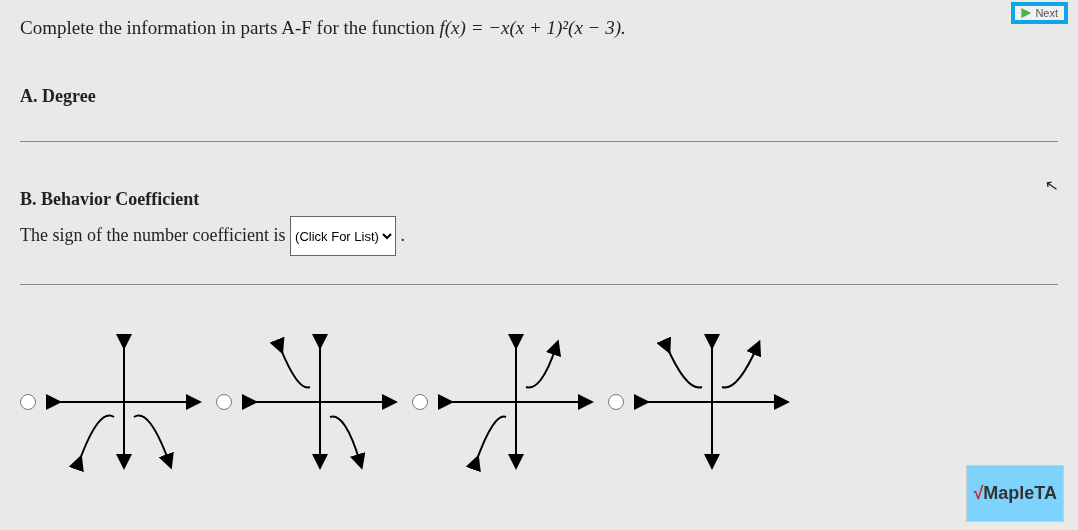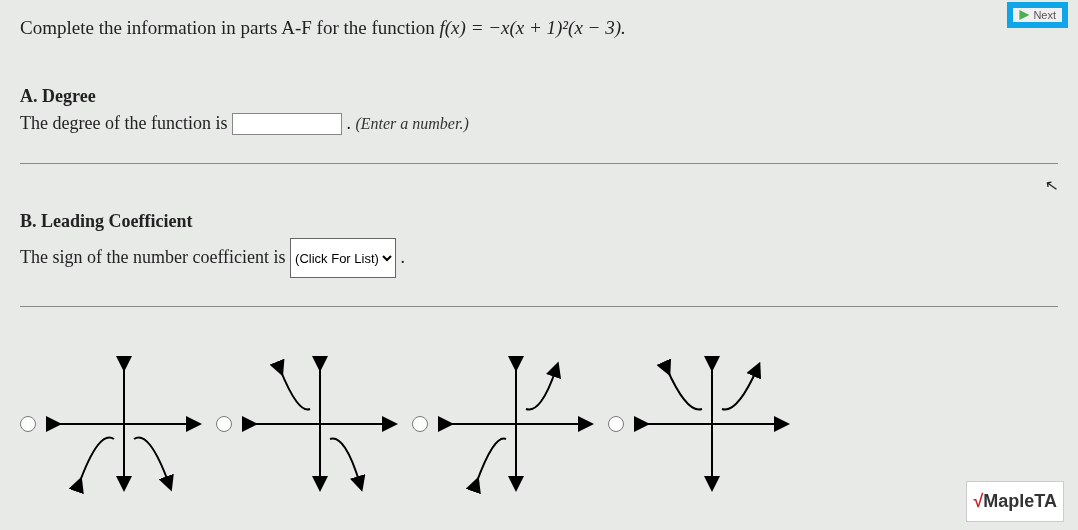--- a/index.html
+++ b/index.html
@@ -16,21 +16,21 @@
       position: absolute;
       top: 0; right: 0;
       display: flex;
       gap: 8px;
       padding: 2px 10px;
     }
     .topbar .frag {
       font-family: Arial, sans-serif;
       font-size: 11px;
       color: #555;
-      border: 6px solid #0ea5e9;
+      border: 4px solid #0ea5e9;
       padding: 1px 6px;
       display: flex;
       align-items: center;
       gap: 4px;
       background: #f0f0f0;
     }
     .next-icon {
       width: 10px; height: 10px;
       background: #4caf50;
       clip-path: polygon(0 0, 100% 50%, 0 100%);
@@ -103,22 +103,22 @@
       height: 140px;
     }
     .brand {
       position: absolute;
       right: 14px;
       bottom: 8px;
       font-family: Arial, sans-serif;
       font-size: 18px;
       font-weight: bold;
       color: #333;
-      background: #ffffff;
-      padding: 9px 6px;
+      background: #7dd3fc;
+      padding: 17px 6px;
       border: 1px solid #ccc;
     }
     .brand .check {
       color: #c62828;
       font-weight: bold;
     }
     .cursor {
       position: absolute;
       right: 20px;
       top: 176px;
@@ -143,32 +143,26 @@
 <div class="content">
 
   <div class="prompt">
     <span>Complete the information in parts A-F for the function </span>
     <span class="math-fn">f(x) = </span>
     <span class="math-fn">−x(x + 1)²(x − 3).</span>
   </div>
 
   <div class="section">
     <div class="section-title">A. Degree</div>
-    <div class="section-body">
-      <span>The degree of the function is </span>
-      <input type="text" class="num-input" value="" style="">
-      <span>. </span>
-      <span class="hint">(Enter a number.)</span>
-    </div>
   </div>
 
   <hr class="divider">
 
   <div class="section">
-    <div class="section-title">B. Leading Coefficient</div>
+    <div class="section-title">B. Behavior Coefficient</div>
     <div class="section-body">
       <span>The sign of the number coefficient is </span>
       <select class="list-select">
         <option>(Click For List)</option>
       </select>
       <span>.</span>
     </div>
   </div>
 
   <hr class="divider">

